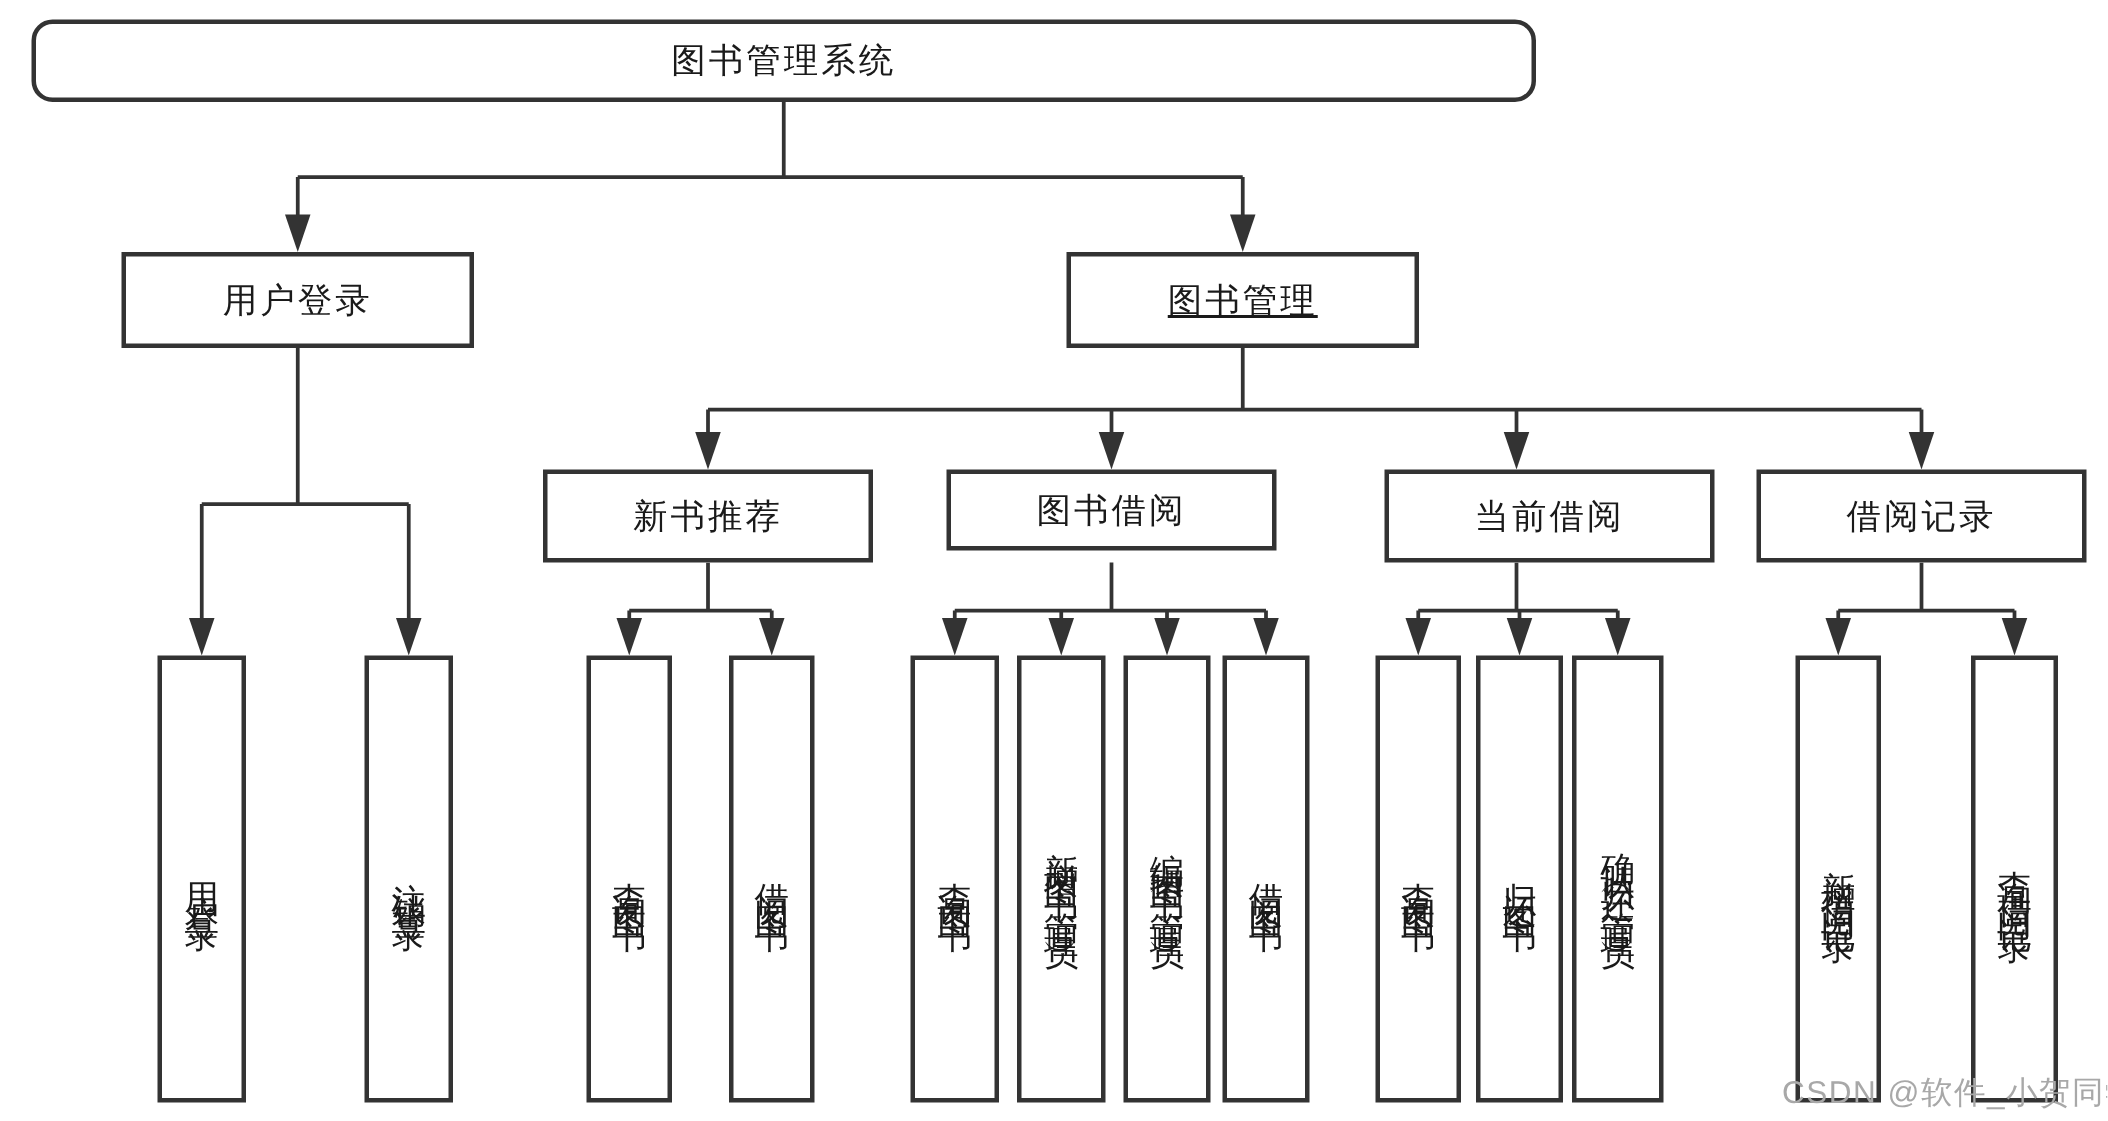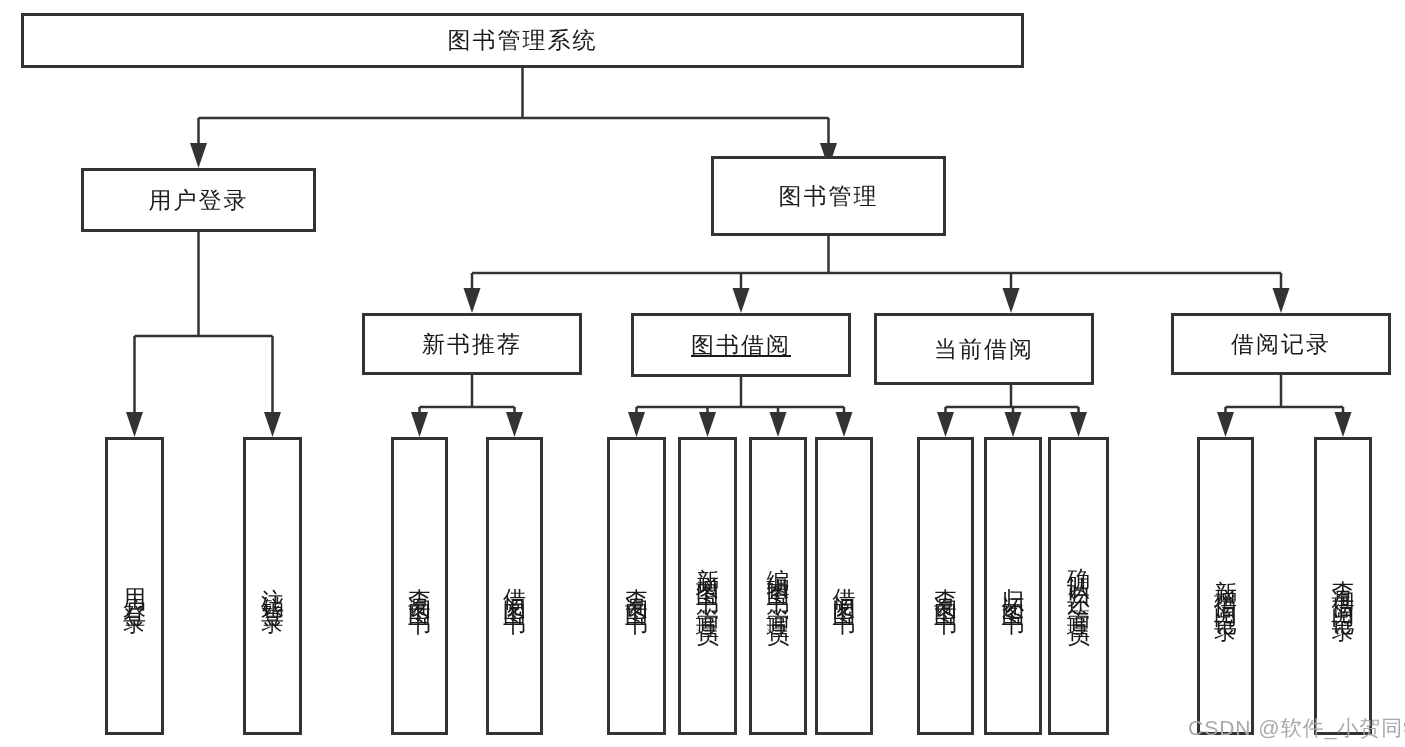--- a/index.html
+++ b/index.html
@@ -45,28 +45,28 @@
   .vbox span {
     writing-mode: vertical-rl;
     text-orientation: mixed;
     font-size: 23px;
     letter-spacing: 8px;
     line-height: 1;
     white-space: nowrap;
     color: #1a1a1a;
   }
   
-  .n-root  { left: 21px;   top: 13px;  width: 1003px; height: 55px; }
+  .n-root  { left: 21px;   top: 13px;  width: 1003px; height: 55px; border-radius: 14px; }
   
   .n-l2a   { left: 81px;   top: 168px; width: 235px;  height: 64px; }
-  .n-l2b   { left: 711px;  top: 156px; width: 235px;  height: 80px; }
+  .n-l2b   { left: 711px;  top: 168px; width: 235px;  height: 64px; text-decoration: underline; }
   
   .n-l3a   { left: 362px;  top: 313px; width: 220px;  height: 62px; text-align: right; }
-  .n-l3b   { left: 631px;  top: 313px; width: 220px;  height: 64px; text-decoration: underline; }
-  .n-l3c   { left: 874px;  top: 313px; width: 220px;  height: 72px; }
+  .n-l3b   { left: 631px;  top: 313px; width: 220px;  height: 54px; }
+  .n-l3c   { left: 923px;  top: 313px; width: 220px;  height: 62px; }
   .n-l3d   { left: 1171px; top: 313px; width: 220px;  height: 62px; }
   
   .n-v1  { left: 105px;  width: 59px; }
   .n-v2  { left: 243px;  width: 59px; }
   .n-v3  { left: 391px;  width: 57px; }
   .n-v4  { left: 486px;  width: 57px; }
   .n-v5  { left: 607px;  width: 59px; }
   .n-v6  { left: 678px;  width: 59px; }
   .n-v7  { left: 749px;  width: 58px; }
   .n-v8  { left: 815px;  width: 58px; }

